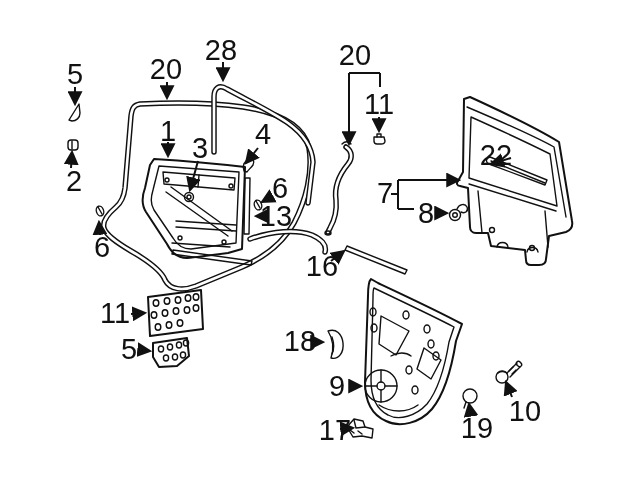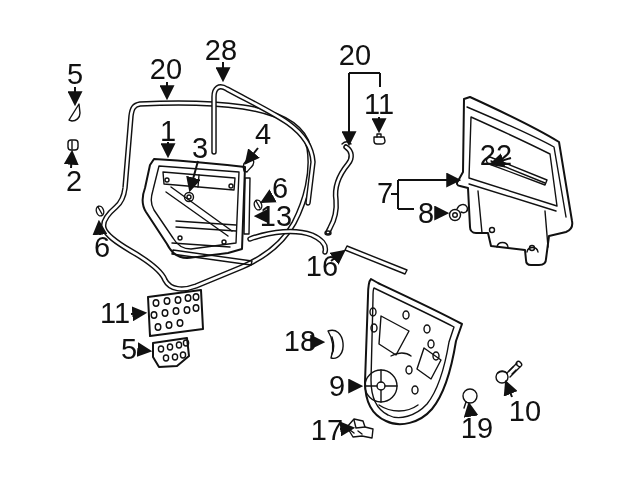--- a/index.html
+++ b/index.html
@@ -237,20 +237,20 @@
   <div class="callout" style="left:385px;top:193px">7</div>
   <div class="callout" style="left:426px;top:213px">8</div>
   <div class="callout" style="left:337px;top:386px">9</div>
   <div class="callout" style="left:525px;top:411px">10</div>
   <div class="callout" style="left:115px;top:313px">11</div>
   <div class="callout" style="left:129px;top:349px">5</div>
   <div class="callout" style="left:276px;top:216px">13</div>
   <div class="callout" style="left:355px;top:55px">20</div>
   <div class="callout" style="left:379px;top:104px">11</div>
   <div class="callout" style="left:322px;top:266px">16</div>
-  <div class="callout" style="left:327px;top:430px">17</div>
+  <div class="callout" style="left:335px;top:430px">17</div>
   <div class="callout" style="left:300px;top:341px">18</div>
   <div class="callout" style="left:477px;top:428px">19</div>
   <div class="callout" style="left:166px;top:69px">20</div>
   <div class="callout" style="left:221px;top:50px">28</div>
   <div class="callout" style="left:496px;top:155px">22</div>
 
 </div>
 
 </body></html>

